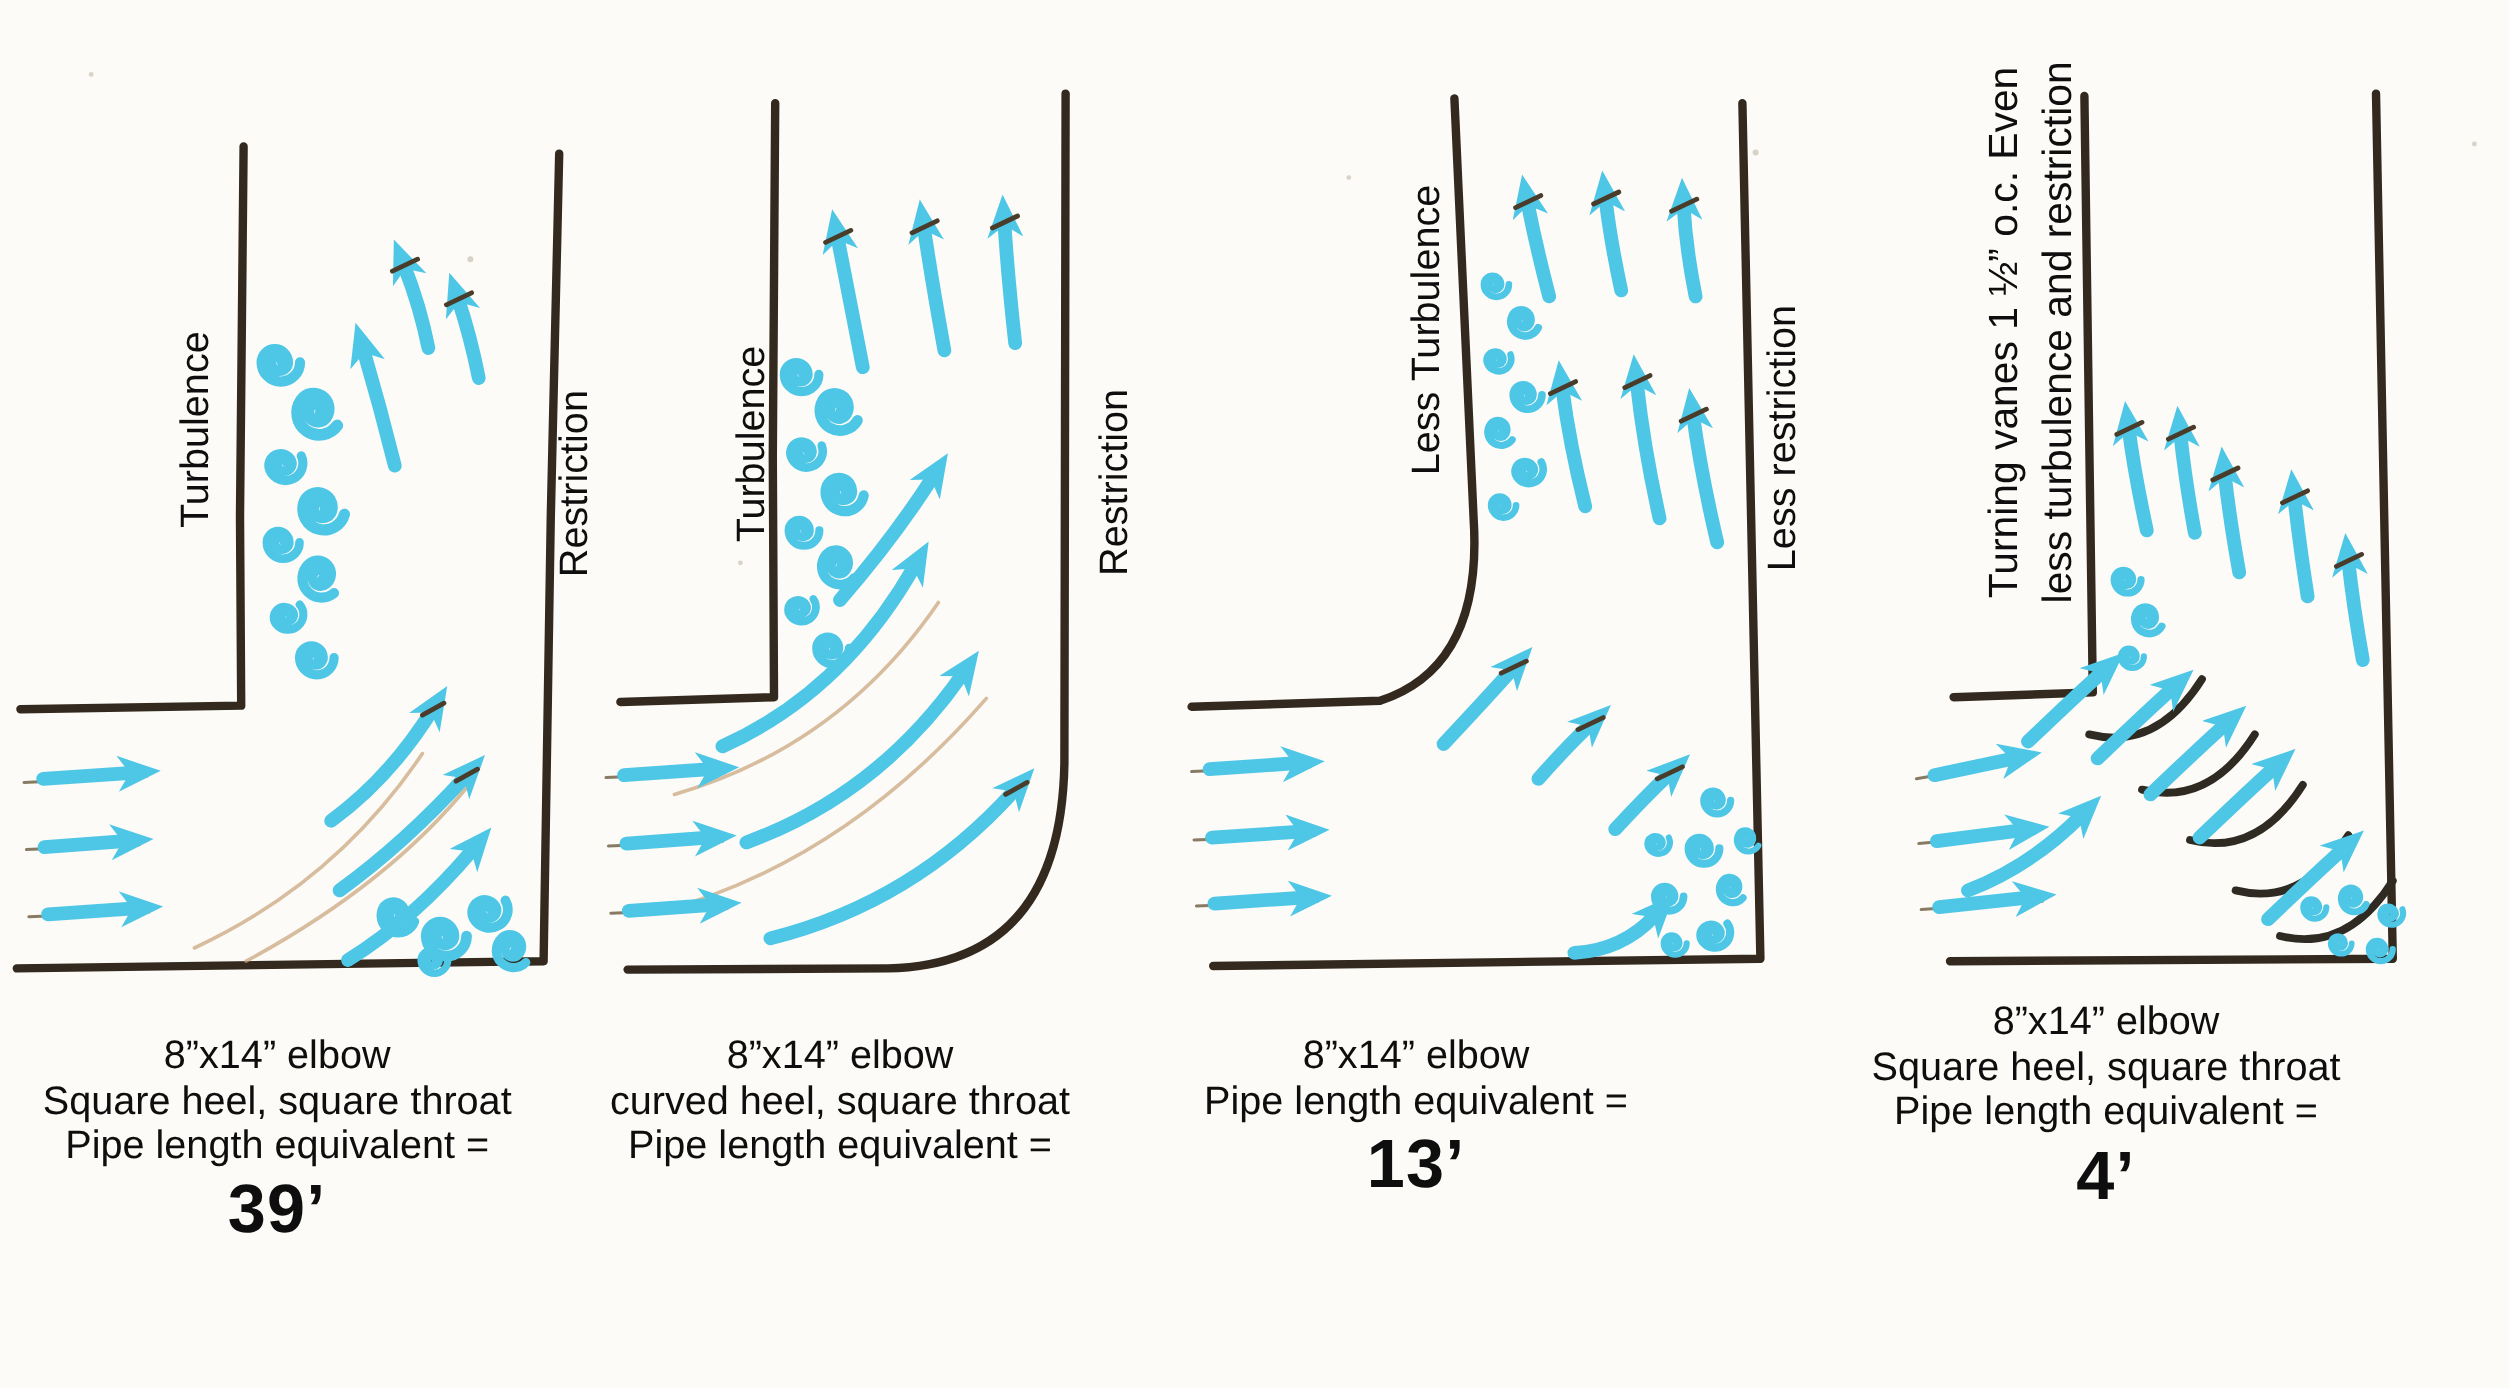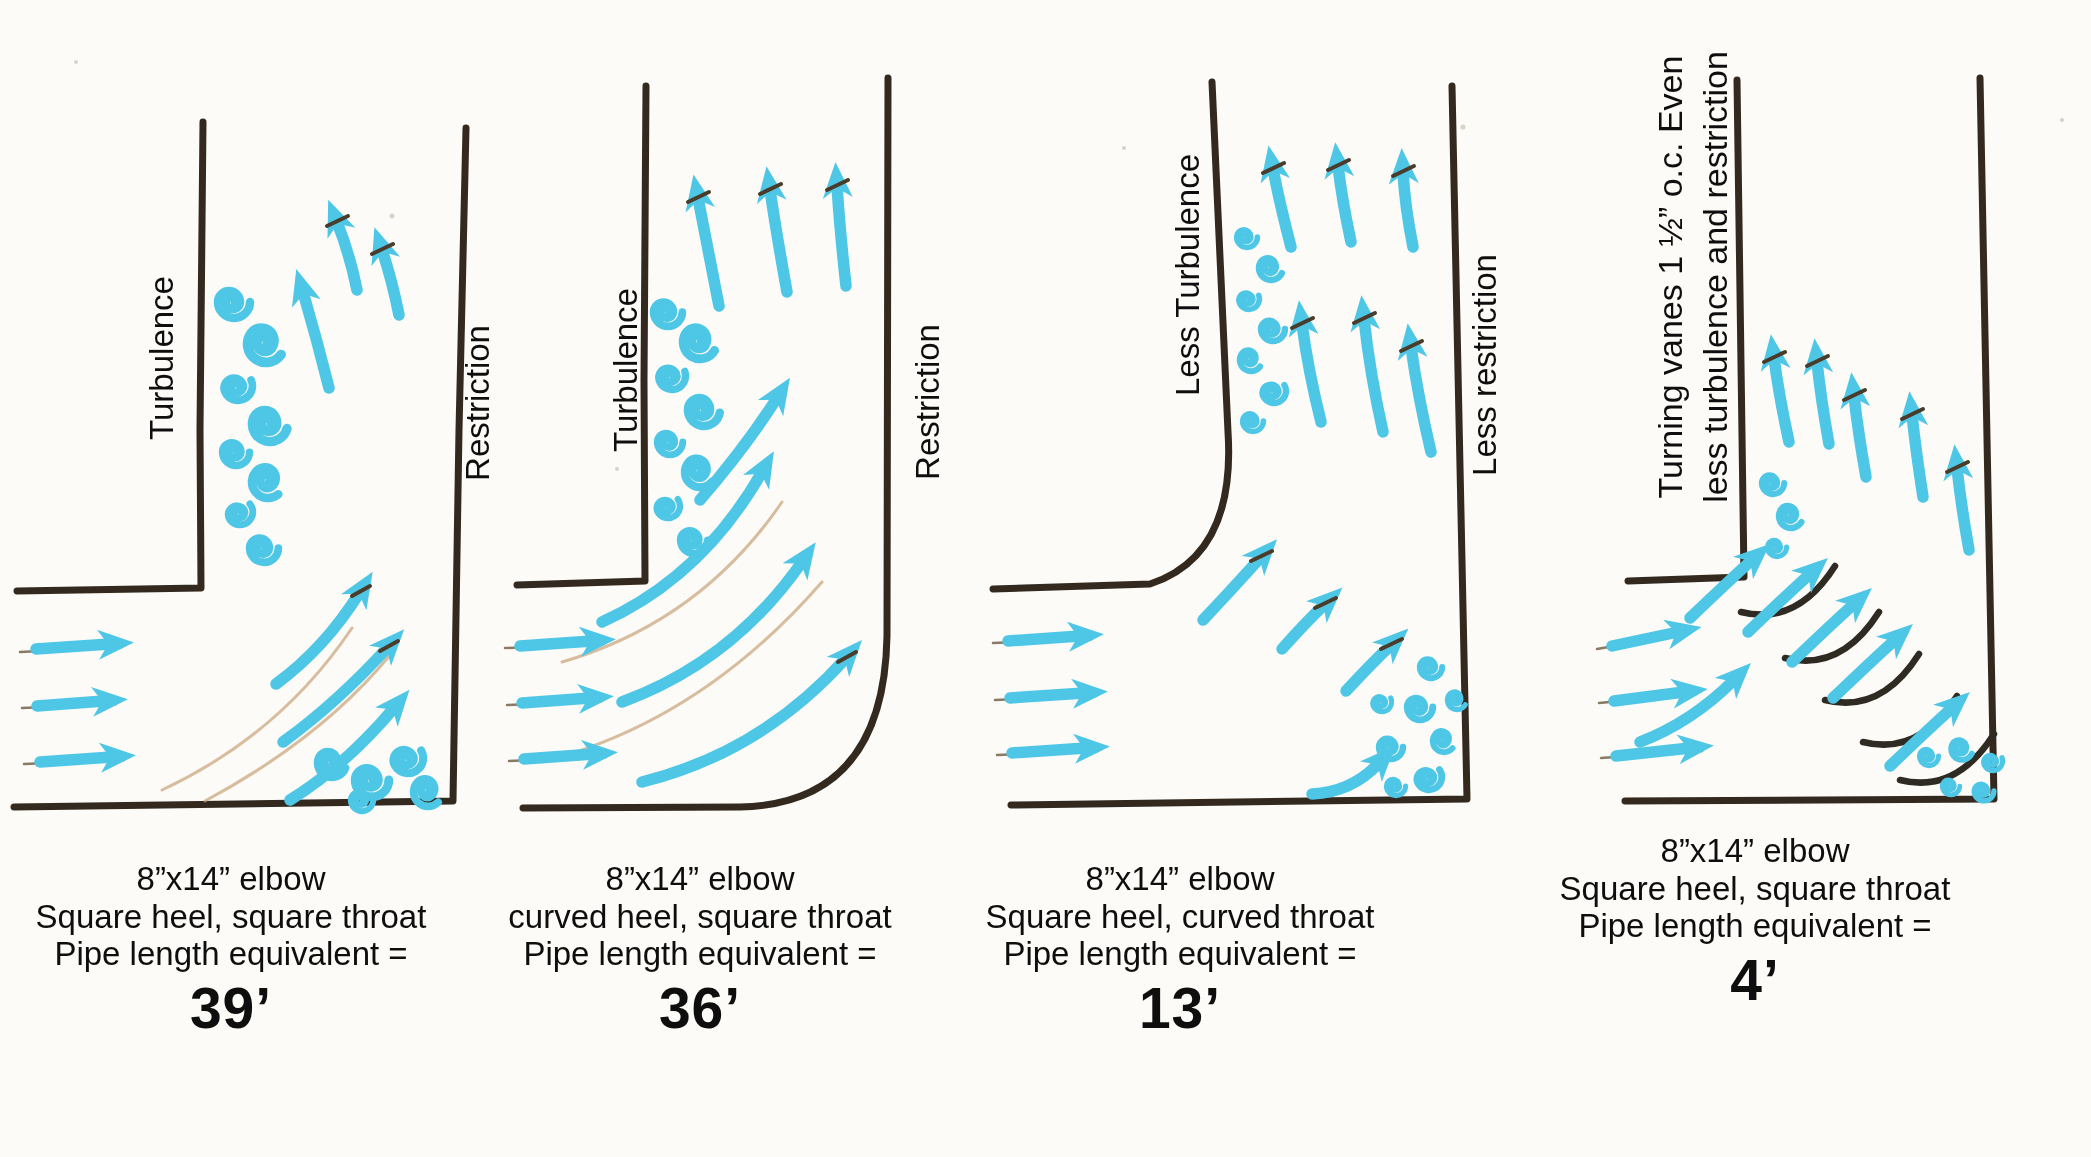--- a/index.html
+++ b/index.html
@@ -269,26 +269,24 @@
     <div>8”x14” elbow</div>
     <div>Square heel, square throat</div>
     <div>Pipe length equivalent =</div>
     <div class="val">39’</div>
   </div>
 
   <div class="caption" style="left:440px;top:860px;width:520px;">
     <div>8”x14” elbow</div>
     <div>curved heel, square throat</div>
     <div>Pipe length equivalent =</div>
-    <div class="val">36’</div>
   </div>
 
   <div class="caption" style="left:920px;top:860px;width:520px;">
     <div>8”x14” elbow</div>
-    <div>Square heel, curved throat</div>
     <div>Pipe length equivalent =</div>
     <div class="val">13’</div>
   </div>
 
   <div class="caption" style="left:1495px;top:832px;width:520px;">
     <div>8”x14” elbow</div>
     <div>Square heel, square throat</div>
     <div>Pipe length equivalent =</div>
     <div class="val">4’</div>
   </div>

